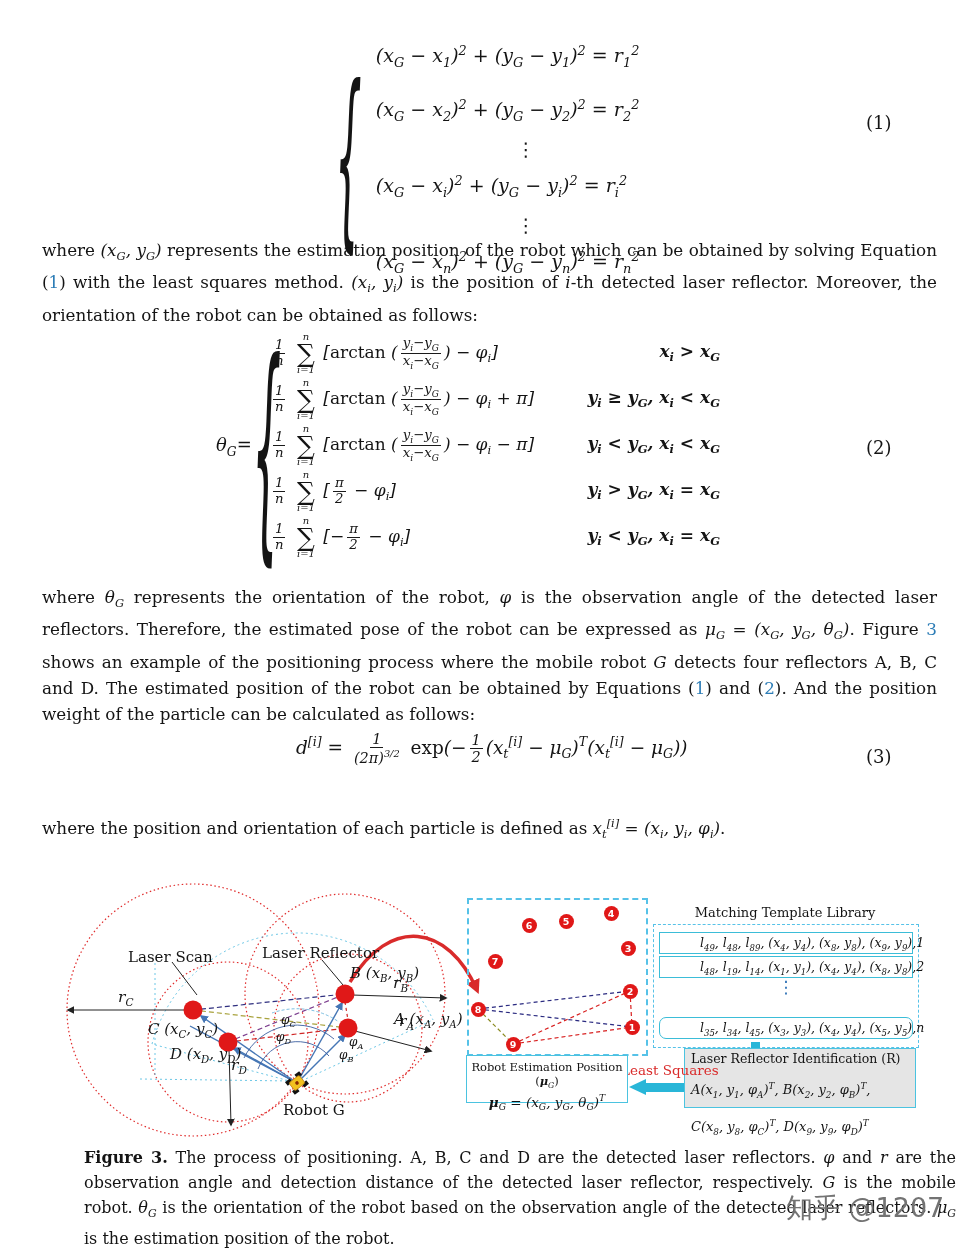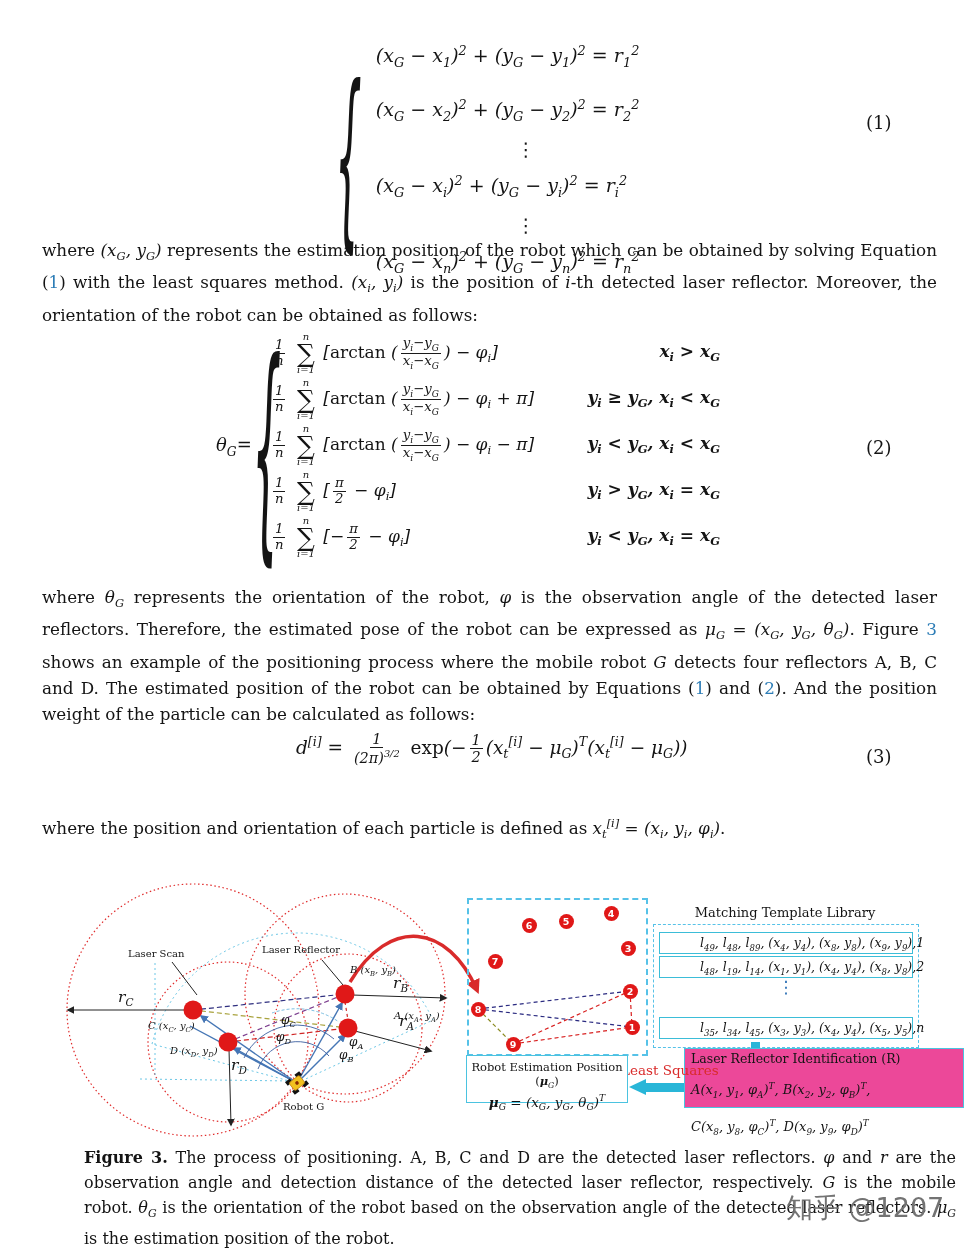--- a/index.html
+++ b/index.html
@@ -35,42 +35,42 @@
   #eq2 .brace2{position:absolute;left:36px;top:95px;font-family:"DejaVu Sans",sans-serif;font-weight:200;
        font-size:46px;line-height:46px;transform:scaleY(5.1);transform-origin:50% 50%;}
   #eq2 .rows{position:absolute;left:54px;top:0;width:450px;}
   .case-row{display:flex;align-items:center;height:46px;font-size:17px;white-space:nowrap;}
   .case-row .cond{margin-left:auto;font-weight:bold;}
   
   #eq3{left:296px;top:731px;font-size:18.5px;white-space:nowrap;}
   
   #figure{left:0;top:858px;width:976px;height:290px;}
   #figure svg{position:absolute;left:0;top:0;overflow:visible;}
-  .figlabel{position:absolute;font-size:10px;white-space:nowrap;}
+  .figlabel{position:absolute;font-size:15px;white-space:nowrap;}
   .rlabel{font-size:15.5px;font-style:italic;}
   .philabel{font-size:12px;font-style:italic;}
   
   #panel{position:absolute;left:467px;top:40px;width:177px;height:154px;border:2px dashed #56c2e8;}
   .ndot{position:absolute;width:15px;height:15px;border-radius:50%;background:#e01818;color:#fff;
         font-size:9.5px;font-weight:bold;display:flex;align-items:center;justify-content:center;
         font-family:"DejaVu Sans",sans-serif;}
   
   #lib-title{position:absolute;left:650px;top:47px;width:270px;text-align:center;font-size:13px;}
   #library{position:absolute;left:653px;top:66px;width:264px;height:122px;border:1.6px dashed #56c2e8;}
   .librow{position:absolute;left:5px;right:5px;height:20px;border:1.4px solid #3bbdd8;background:#fff;
           font-size:12.5px;font-style:italic;text-align:center;line-height:20px;white-space:nowrap;padding-left:40px;}
   #lib-dots{position:absolute;left:0;right:0;top:55px;text-align:center;color:#2a6fb5;font-size:17px;
             letter-spacing:0;line-height:14px;}
   
   #est-box{position:absolute;left:466px;top:197px;width:160px;height:46px;border:1.5px solid #4bc3e0;
            text-align:center;background:#fff;}
   #est-box .t1{font-size:11.5px;margin-top:4px;}
   #est-box .t2{font-size:13.5px;font-style:italic;margin-top:2px;}
-  #id-box{position:absolute;left:684px;top:190px;width:280px;height:60px;border:1.5px solid #4bc3e0;
-          padding:2px 6px;box-sizing:border-box;background:#ec4899;}
+  #id-box{position:absolute;left:684px;top:190px;width:232px;height:60px;border:1.5px solid #4bc3e0;
+          padding:2px 6px;box-sizing:border-box;background:#e5e5e5;}
   #id-box .t1{font-size:12.5px;}
   #id-box .t2{font-size:13px;font-style:italic;line-height:16px;margin-top:12px;}
   #least-squares{position:absolute;left:621px;top:204px;color:#d92b2b;font-size:13.5px;white-space:nowrap;}
   .arrow-left-stem{position:absolute;left:645px;top:225px;width:39px;height:9px;background:#29b6d8;}
   .arrow-left-head{position:absolute;left:629px;top:221px;width:0;height:0;
       border-top:8.5px solid transparent;border-bottom:8.5px solid transparent;border-right:17px solid #29b6d8;}
   .arrow-down-stem{position:absolute;left:751px;top:184px;width:9px;height:8px;background:#29b6d8;}
   .arrow-down-head{position:absolute;left:747px;top:192px;width:0;height:0;
       border-left:8px solid transparent;border-right:8px solid transparent;border-top:10px solid #29b6d8;}
   
@@ -303,21 +303,21 @@
       <div class="ndot" style="left:18.5px;top:53.5px;">7</div>
       <div class="ndot" style="left:1.5px;top:101.5px;">8</div>
       <div class="ndot" style="left:36.5px;top:136.5px;">9</div>
     </div>
 
     <div id="lib-title">Matching Template Library</div>
     <div id="library">
       <div class="librow" style="top:7px;">l<sub>49</sub>, l<sub>48</sub>, l<sub>89</sub>, (x<sub>4</sub>, y<sub>4</sub>), (x<sub>8</sub>, y<sub>8</sub>), (x<sub>9</sub>, y<sub>9</sub>),1</div>
       <div class="librow" style="top:31px;">l<sub>48</sub>, l<sub>19</sub>, l<sub>14</sub>, (x<sub>1</sub>, y<sub>1</sub>), (x<sub>4</sub>, y<sub>4</sub>), (x<sub>8</sub>, y<sub>8</sub>),2</div>
       <div id="lib-dots">⋮</div>
-      <div class="librow" style="top:92px;">l<sub>35</sub>, l<sub>34</sub>, l<sub>45</sub>, (x<sub>3</sub>, y<sub>3</sub>), (x<sub>4</sub>, y<sub>4</sub>), (x<sub>5</sub>, y<sub>5</sub>),n</div>
+      <div class="librow" style="top:92px;border-radius:7px;">l<sub>35</sub>, l<sub>34</sub>, l<sub>45</sub>, (x<sub>3</sub>, y<sub>3</sub>), (x<sub>4</sub>, y<sub>4</sub>), (x<sub>5</sub>, y<sub>5</sub>),n</div>
     </div>
     <div class="arrow-down-stem"></div>
     <div class="arrow-down-head"></div>
 
     <div id="id-box">
       <div class="t1">Laser Reflector Identification (R)</div>
       <div class="t2">A(x<sub>1</sub>, y<sub>1</sub>, φ<sub>A</sub>)<sup>T</sup>, B(x<sub>2</sub>, y<sub>2</sub>, φ<sub>B</sub>)<sup>T</sup>,</div>
       <div class="t2">C(x<sub>8</sub>, y<sub>8</sub>, φ<sub>C</sub>)<sup>T</sup>, D(x<sub>9</sub>, y<sub>9</sub>, φ<sub>D</sub>)<sup>T</sup></div>
     </div>
     <div id="least-squares">Least Squares</div>

